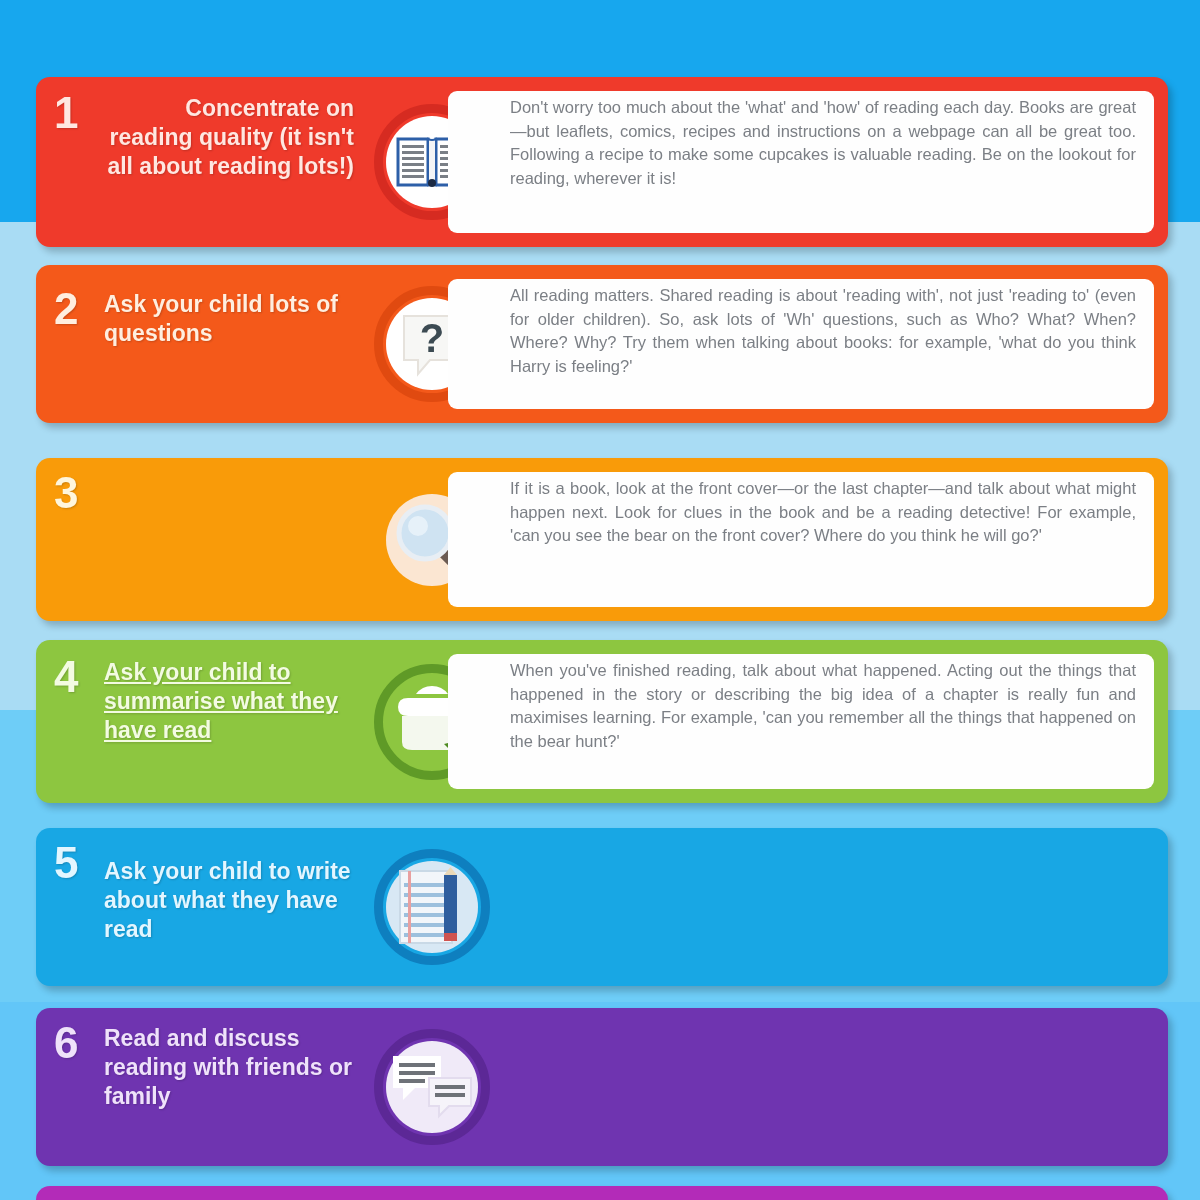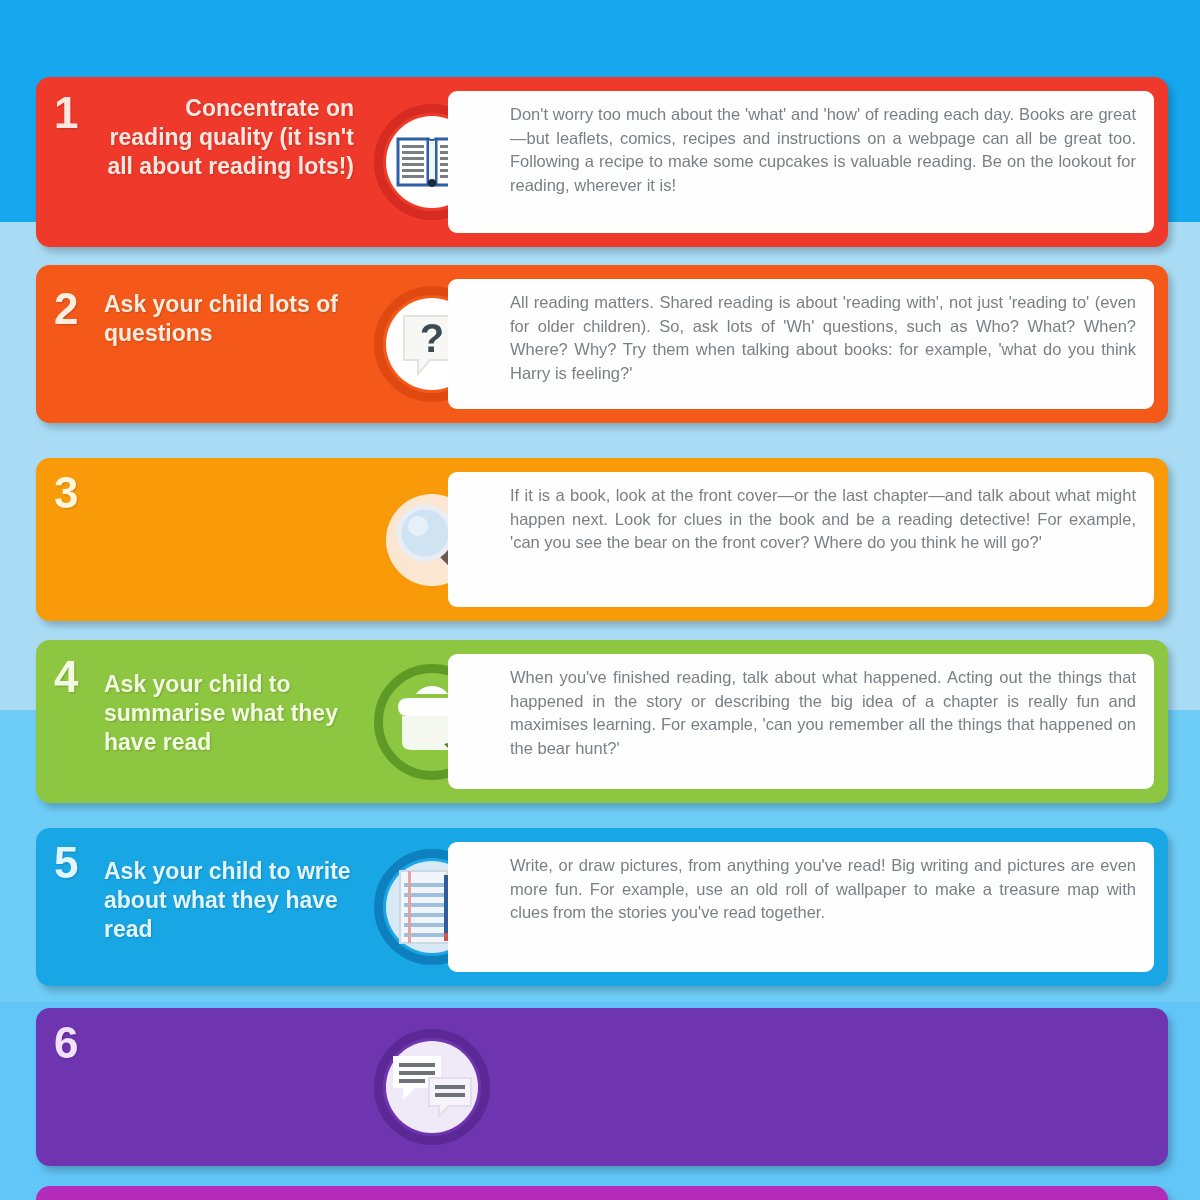--- a/index.html
+++ b/index.html
@@ -60,21 +60,21 @@
     position:absolute; inset:12px; border-radius:50%;
     display:flex; align-items:center; justify-content:center;
   }
 
   
   .panel {
     position:absolute; right:14px; top:14px; bottom:14px; left:412px;
     background:#FEFEFE; border-radius:9px;
   }
   .panel p {
-    position:absolute; left:62px; right:18px; top:12px;
+    position:absolute; left:62px; right:18px; top:5px;
     font-size:16.5px; line-height:23.5px; color:#7b7f85;
     text-align:justify;
   }
 
   
   .c1 { background:#EF3A2B; }
   .c2 { background:#F4591A; }
   .c3 { background:#F99B09; }
   .c4 { background:#8DC640; }
   .c5 { background:#18A7E4; }
@@ -105,21 +105,21 @@
   #c-2 { top:265px;  height:158px; }
   #c-3 { top:458px;  height:163px; }
   #c-4 { top:640px;  height:163px; }
   #c-5 { top:828px;  height:158px; }
   #c-6 { top:1008px; height:158px; }
   #c-7 { top:1186px; height:160px; }
 
   #c-1 .title { top:17px;text-align:right; }
   #c-2 .title { top:25px; }
   #c-3 .title { top:16px; }
-  #c-4 .title { top:30px; }
+  #c-4 .title { top:18px;text-decoration:underline; }
   #c-5 .title { top:16px;margin-top:13px; }
   #c-6 .title { top:16px; }
 
   #c-2 .num { top:22px; }
   #c-3 .num { top:13px; }
   #c-4 .num { top:15px; }
   #c-5 .num { top:13px; }
   #c-6 .num { top:13px; }
 </style>
 </head>
@@ -251,29 +251,27 @@
             </g>
             <g fill="#E8A0A0">
               <rect x="12" y="4" width="3" height="72"></rect>
             </g>
             <rect x="48" y="8" width="13" height="58" fill="#2E5E9E"></rect>
             <path d="M48 8l6.5-8L61 8z" fill="#EAD9B8"></path>
             <rect x="48" y="66" width="13" height="8" fill="#D0544F"></rect>
           </svg>
         </div>
       </div>
-      <div class="panel">
-        <p>Write, or draw pictures, from anything you've read! Big writing and pictures are even more fun. For example, use an old roll of wallpaper to make a treasure map with clues from the stories you've read together.</p>
-      </div>
     </div>
   </div>
 
   <div class="card c6" id="c-6">
     <div class="card-inner">
       <div class="num">6</div>
+      <div class="title">Read and discuss reading with friends or family</div>
       <div class="badge">
         <div class="ring"></div>
         <div class="glyph" style="background:#F0EAF8;">
           <svg class="ico" width="86" height="70" viewBox="0 0 86 70">
             <path d="M4 4h48v32H26l-12 12V36H4z" fill="#FFFFFF"></path>
             <g fill="#6E7278">
               <rect x="10" y="11" width="36" height="4"></rect>
                 <rect x="10" y="19" width="36" height="4"></rect>
               <rect x="10" y="27" width="26" height="4"></rect>
             </g>

